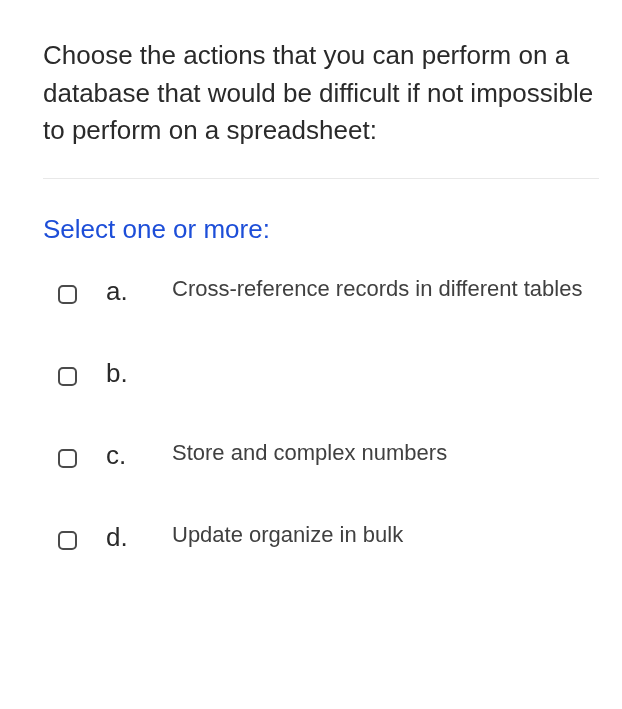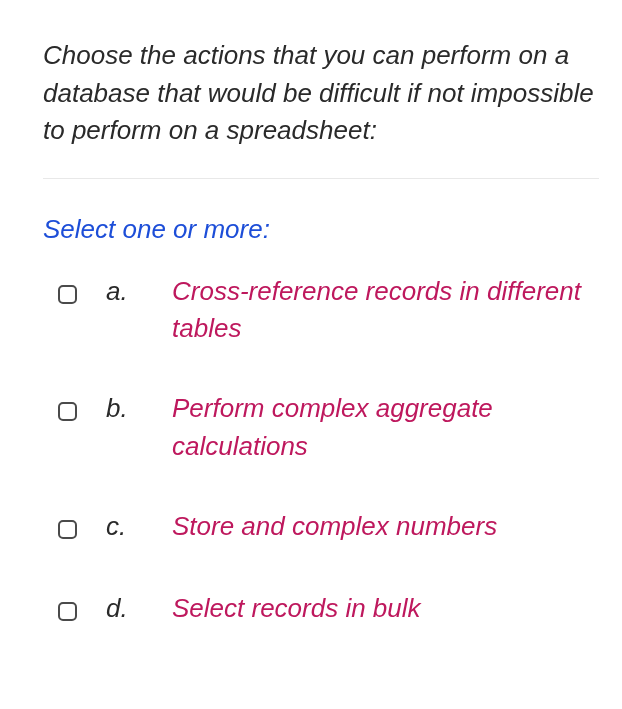--- a/index.html
+++ b/index.html
@@ -1,19 +1,18 @@
 <!DOCTYPE html>
 <html><head>
   <meta charset="utf-8">
   <style>
     * {
       margin: 5px;
       padding: 0;
       box-sizing: border-box;
-      font-style: italic;
     }
     body {
       font-family: -apple-system, BlinkMacSystemFont, "Segoe UI", Helvetica, Arial, sans-serif;
       width: 622px;
       height: 709px;
       background: #ffffff;
       padding: 22px 28px;
       color: #2a2a2a;
       font-weight: 300;
     }
@@ -61,23 +60,23 @@
     }
     .option-letter {
       flex: 0 0 42px;
       font-size: 26px;
       line-height: 1.45;
       color: #2a2a2a;
       text-align: left;
     }
     .option-text {
       flex: 1 1 auto;
-      font-size: 26px;
+      font-size: 22px;
       line-height: 1.45;
-      color: #be185d;
+      color: #404040;
     }
   </style>
 </head>
 <body>
 
 <div class="question-text">Choose the actions that you can perform on a database that would be difficult if not impossible to perform on a spreadsheet:</div>
 
 <hr class="divider">
 
 <div class="instruction">Select one or more:</div>
@@ -90,32 +89,31 @@
     </span>
     <span class="option-letter">a.</span>
     <span class="option-text">Cross-reference records in different tables</span>
   </div>
 
   <div class="option-row">
     <span class="checkbox-wrap">
       <input type="checkbox" class="chk" style="">
     </span>
     <span class="option-letter">b.</span>
-    <span class="option-text">Perform complex aggregate calculations</span>
   </div>
 
   <div class="option-row">
     <span class="checkbox-wrap">
       <input type="checkbox" class="chk" style="">
     </span>
     <span class="option-letter">c.</span>
     <span class="option-text">Store and complex numbers</span>
   </div>
 
   <div class="option-row">
     <span class="checkbox-wrap">
       <input type="checkbox" class="chk" style="">
     </span>
     <span class="option-letter">d.</span>
-    <span class="option-text">Select records in bulk</span>
+    <span class="option-text">Update organize in bulk</span>
   </div>
 
 </div>
 
 </body></html>

